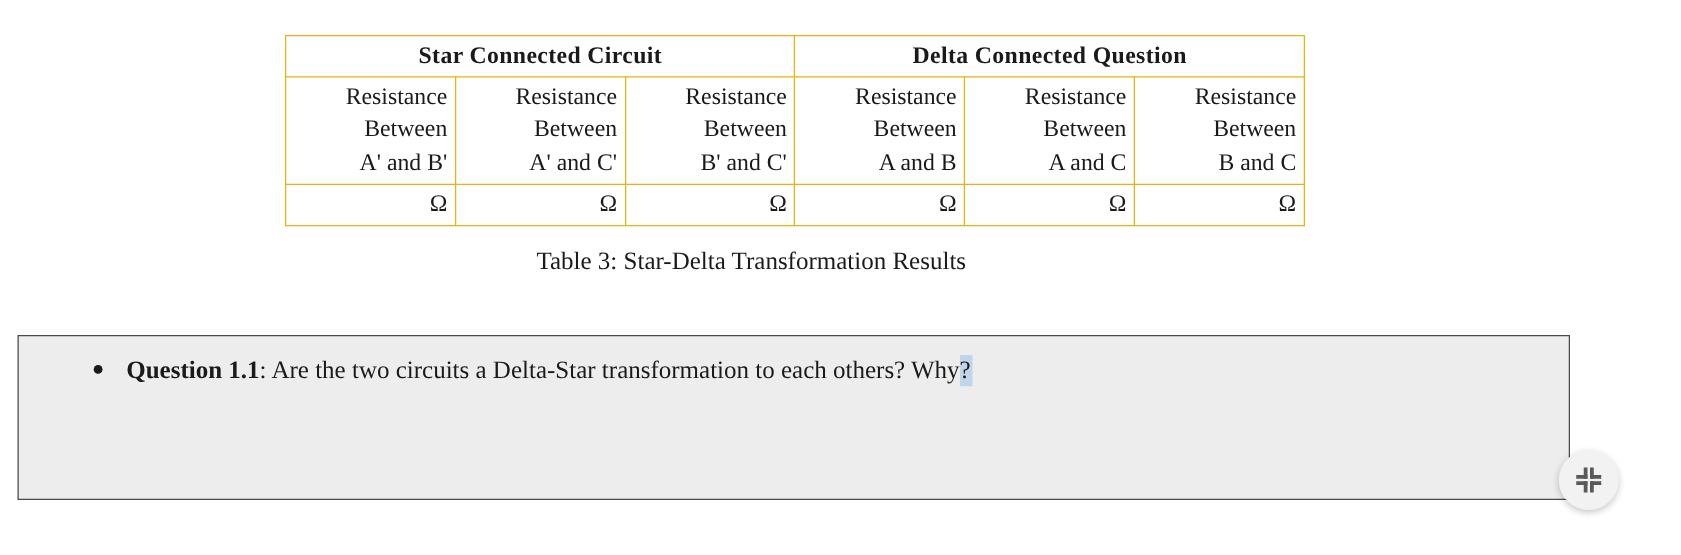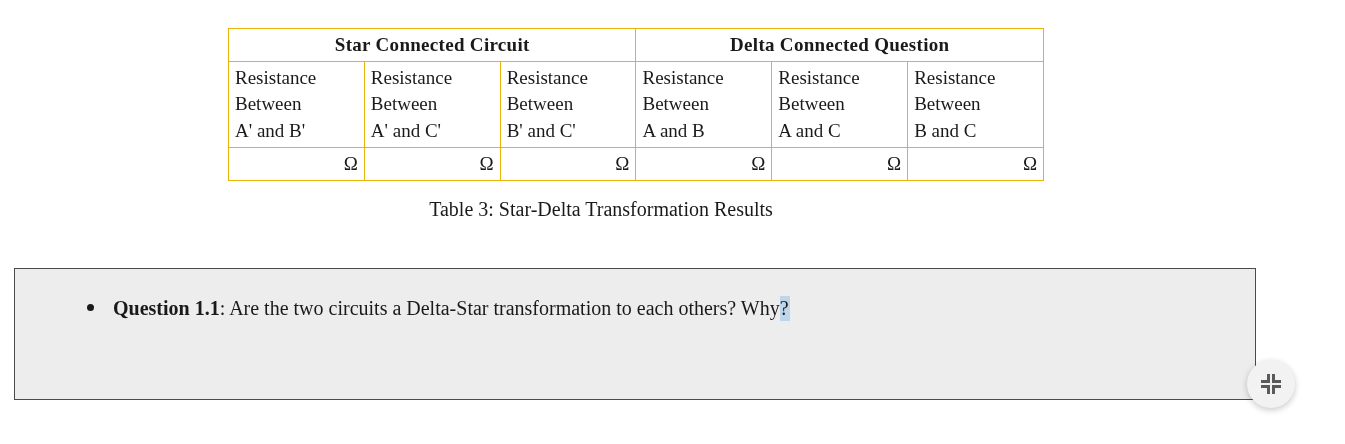--- a/index.html
+++ b/index.html
@@ -34,21 +34,21 @@
     background: #ffffff;
   }
   td.group-head {
     text-align: center;
     font-weight: bold;
     font-size: 20px;
     letter-spacing: 0.3px;
     padding: 5px 6px 6px;
   }
   td.col-head {
-    text-align: left;
+    text-align: right;
     padding: 5px 6px 7px;
   }
   td.col-head .ln { display: block; }
   td.unit-cell {
     text-align: right;
     padding: 2px 10px 4px 6px;
     height: 22px;
   }
 
   
@@ -66,21 +66,21 @@
     position: absolute;
     left: 14px;
     top: 268px;
     width: 1242px;
     height: 132px;
     background: #ededed;
     border: 1px solid #4a4a4a;
     box-sizing: border-box;
   }
   #question-list {
-    margin: 12px;
+    margin: 0;
     padding: 14px 0 0 0;
     list-style: none;
   }
   #question-item {
     position: relative;
     padding-left: 86px;
     font-size: 20px;
     line-height: 1.35;
   }
   #question-bullet {

